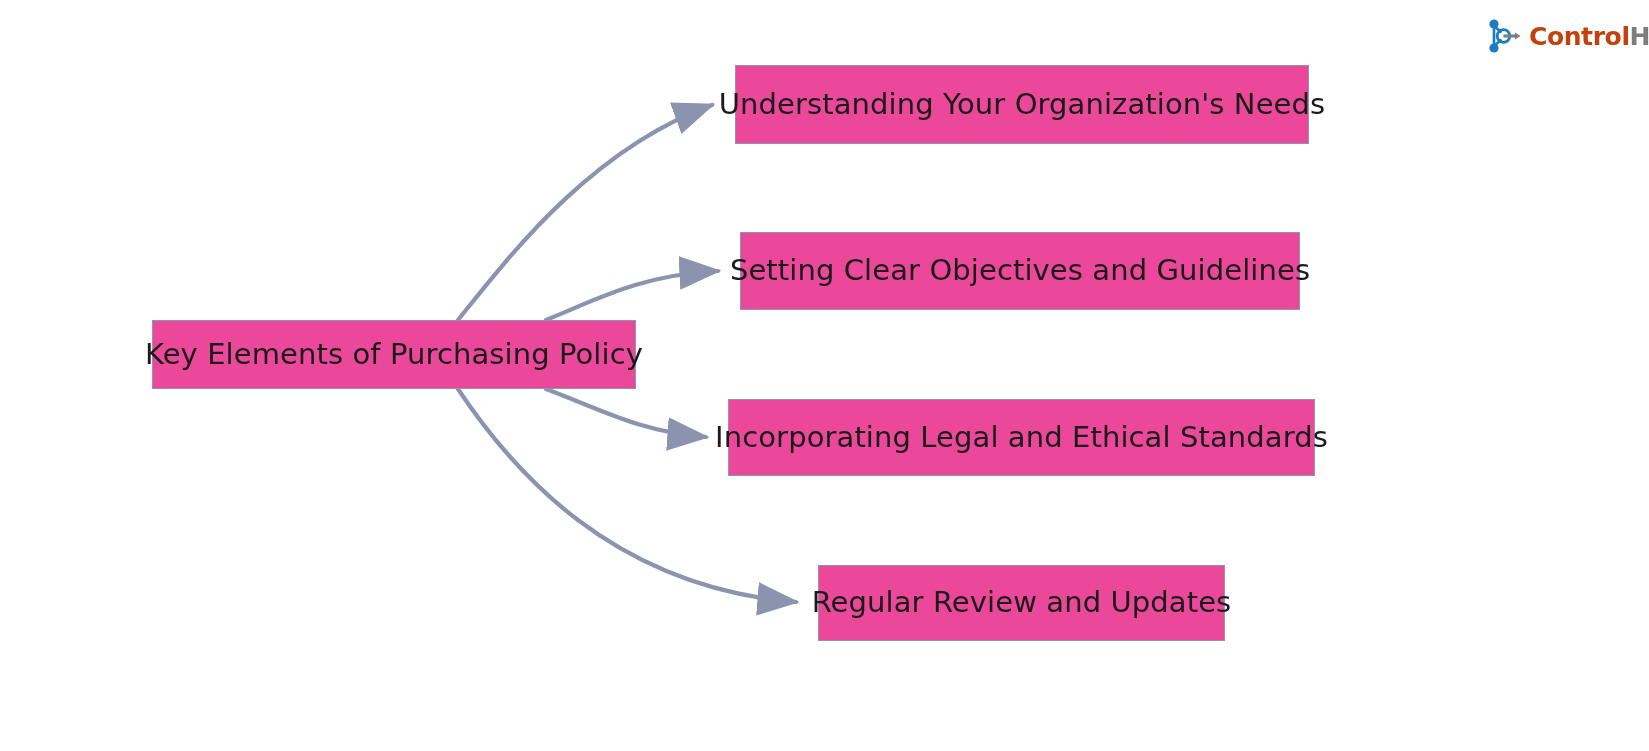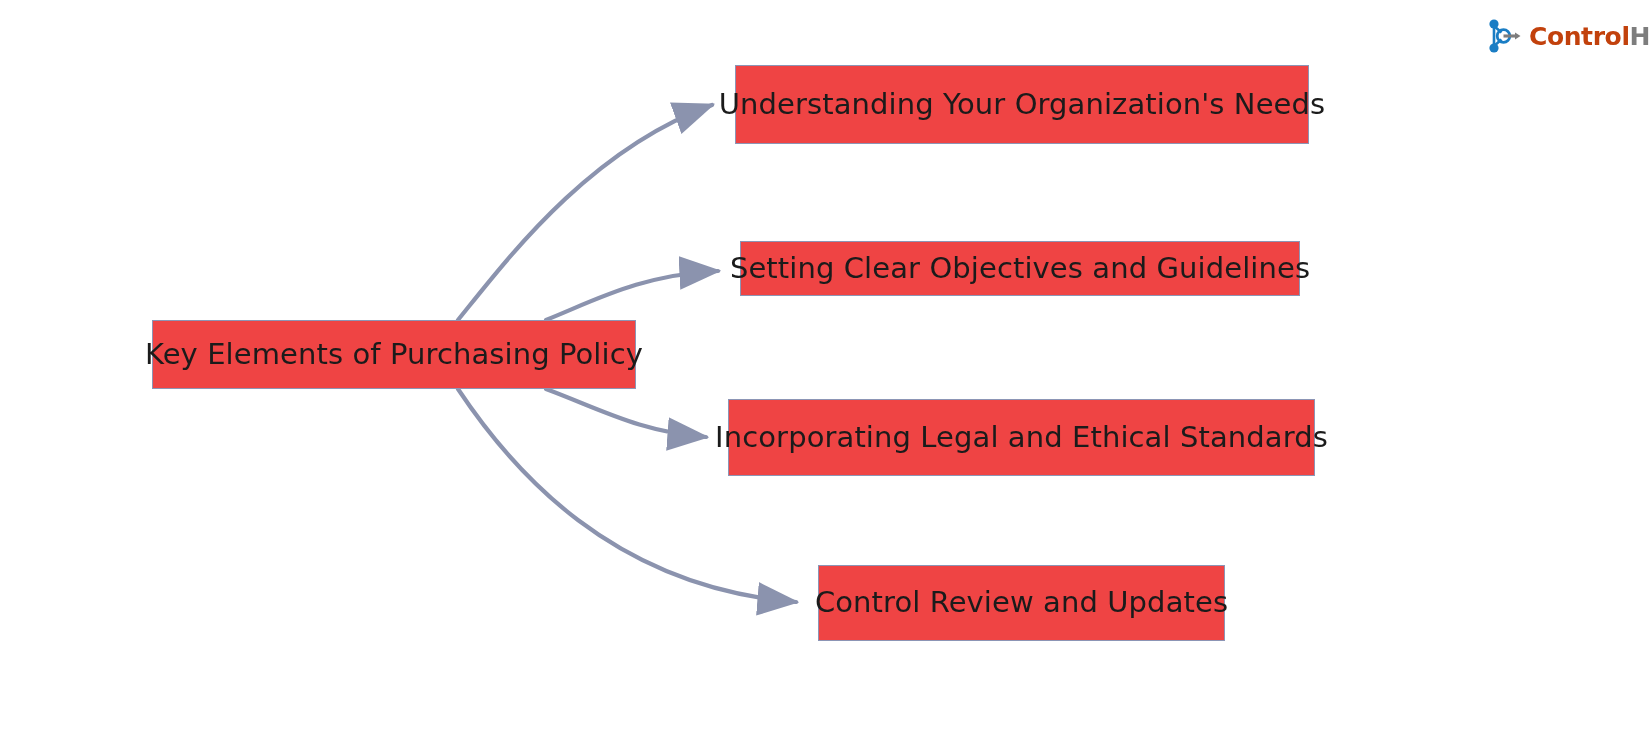--- a/index.html
+++ b/index.html
@@ -21,21 +21,21 @@
     position: absolute;
     left: 0;
     top: 0;
     width: 1649px;
     height: 751px;
     pointer-events: none;
   }
   .node {
     position: absolute;
     box-sizing: border-box;
-    background: #ef4444;
+    background: #ec4899;
     border: 1.6px solid #8c95b5;
     display: flex;
     align-items: center;
     justify-content: center;
     color: #1b1b1b;
     font-size: 29px;
     font-weight: 400;
     letter-spacing: 0.1px;
     white-space: nowrap;
   }
@@ -53,22 +53,21 @@
   #node-c0 {
     left: 735px;
     top: 65px;
     width: 574px;
     height: 79px;
   }
   #node-c1 {
     left: 740px;
     top: 232px;
     width: 560px;
-    height: 55px;
-    margin-top: 9px;
+    height: 78px;
   }
   #node-c2 {
     left: 728px;
     top: 399px;
     width: 587px;
     height: 77px;
     align-items: center;
   }
   #node-c3 {
     left: 818px;
@@ -135,21 +134,21 @@
 
   <div class="node" id="node-c1">
     <span class="node-label">Setting Clear Objectives and Guidelines</span>
   </div>
 
   <div class="node" id="node-c2">
     <span class="node-label">Incorporating Legal and Ethical Standards</span>
   </div>
 
   <div class="node" id="node-c3">
-    <span class="node-label" data="">Control Review and Updates</span>
+    <span class="node-label" data="">Regular Review and Updates</span>
   </div>
 
   <div id="logo">
     <svg id="logo-mark" viewBox="0 0 36 38" xmlns="http://www.w3.org/2000/svg">
 
       <path d="M8,9 L8,29" stroke="#1a7dc4" stroke-width="2.6" fill="none"></path>
       <path d="M8,9 L15.5,15.5" stroke="#1a7dc4" stroke-width="2.6" fill="none"></path>
       <path d="M8,29 L15.5,22.5" stroke="#1a7dc4" stroke-width="2.6" fill="none"></path>
 
       <circle cx="8" cy="7" r="4.6" fill="#1a7dc4"></circle>

